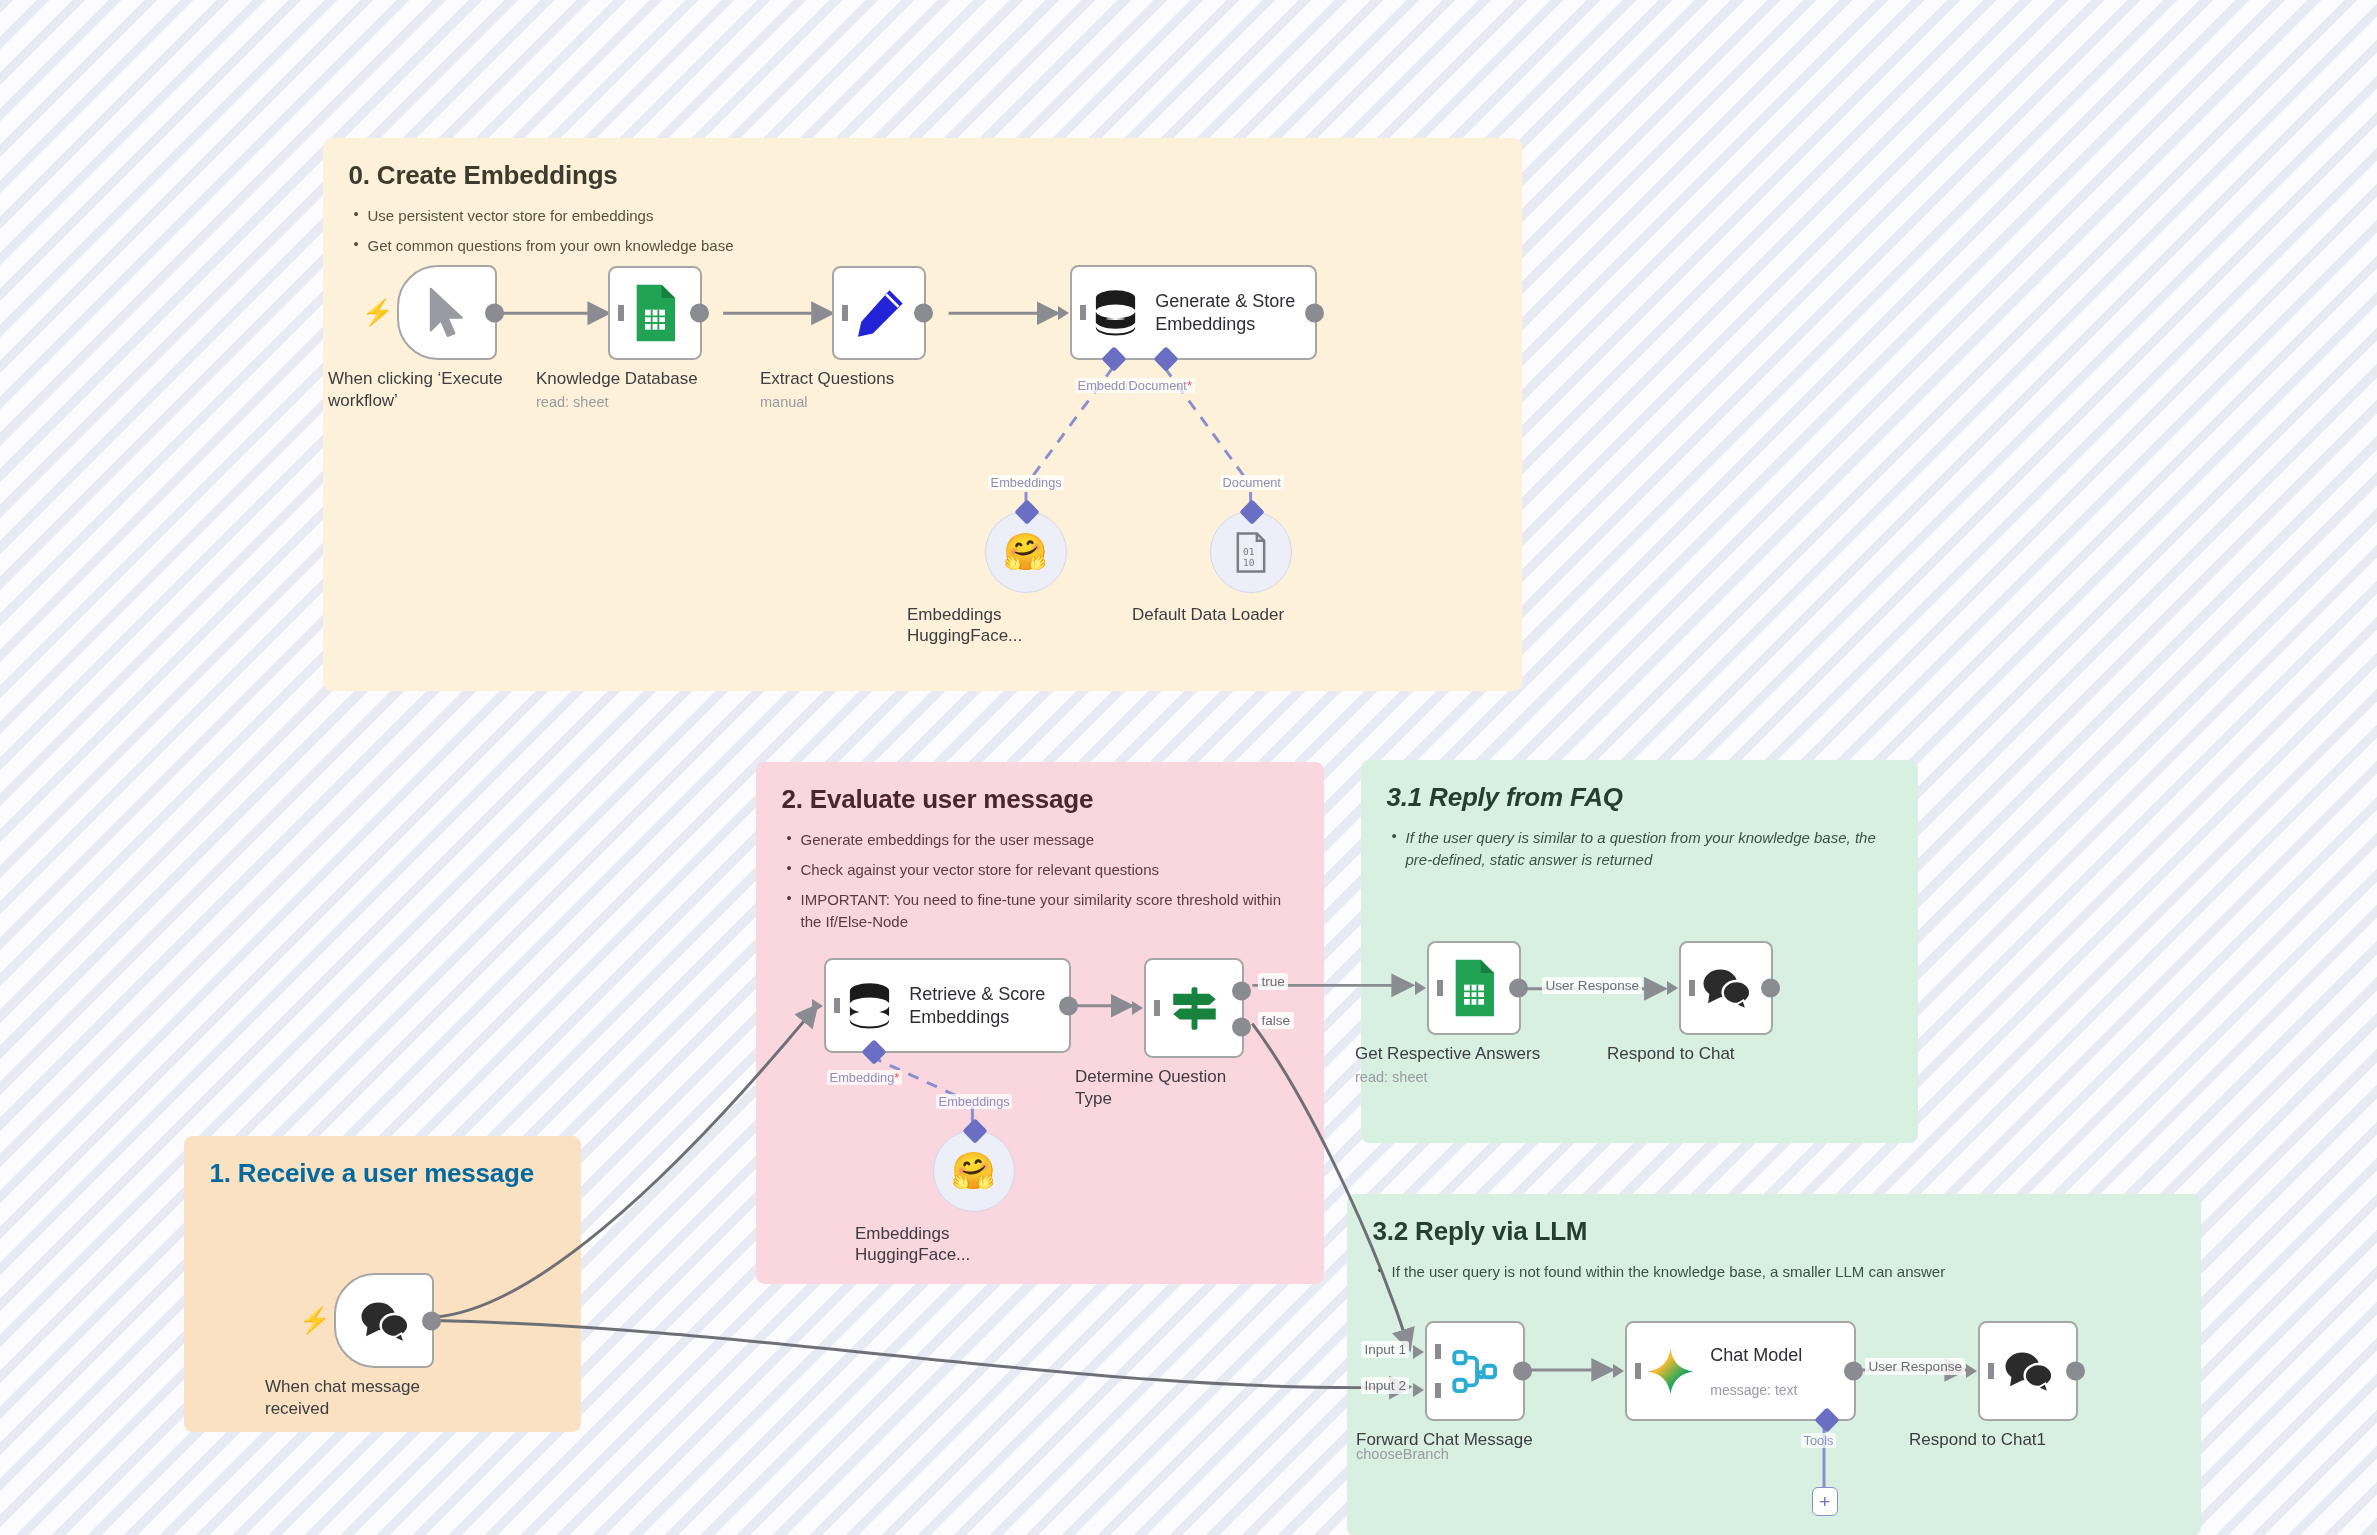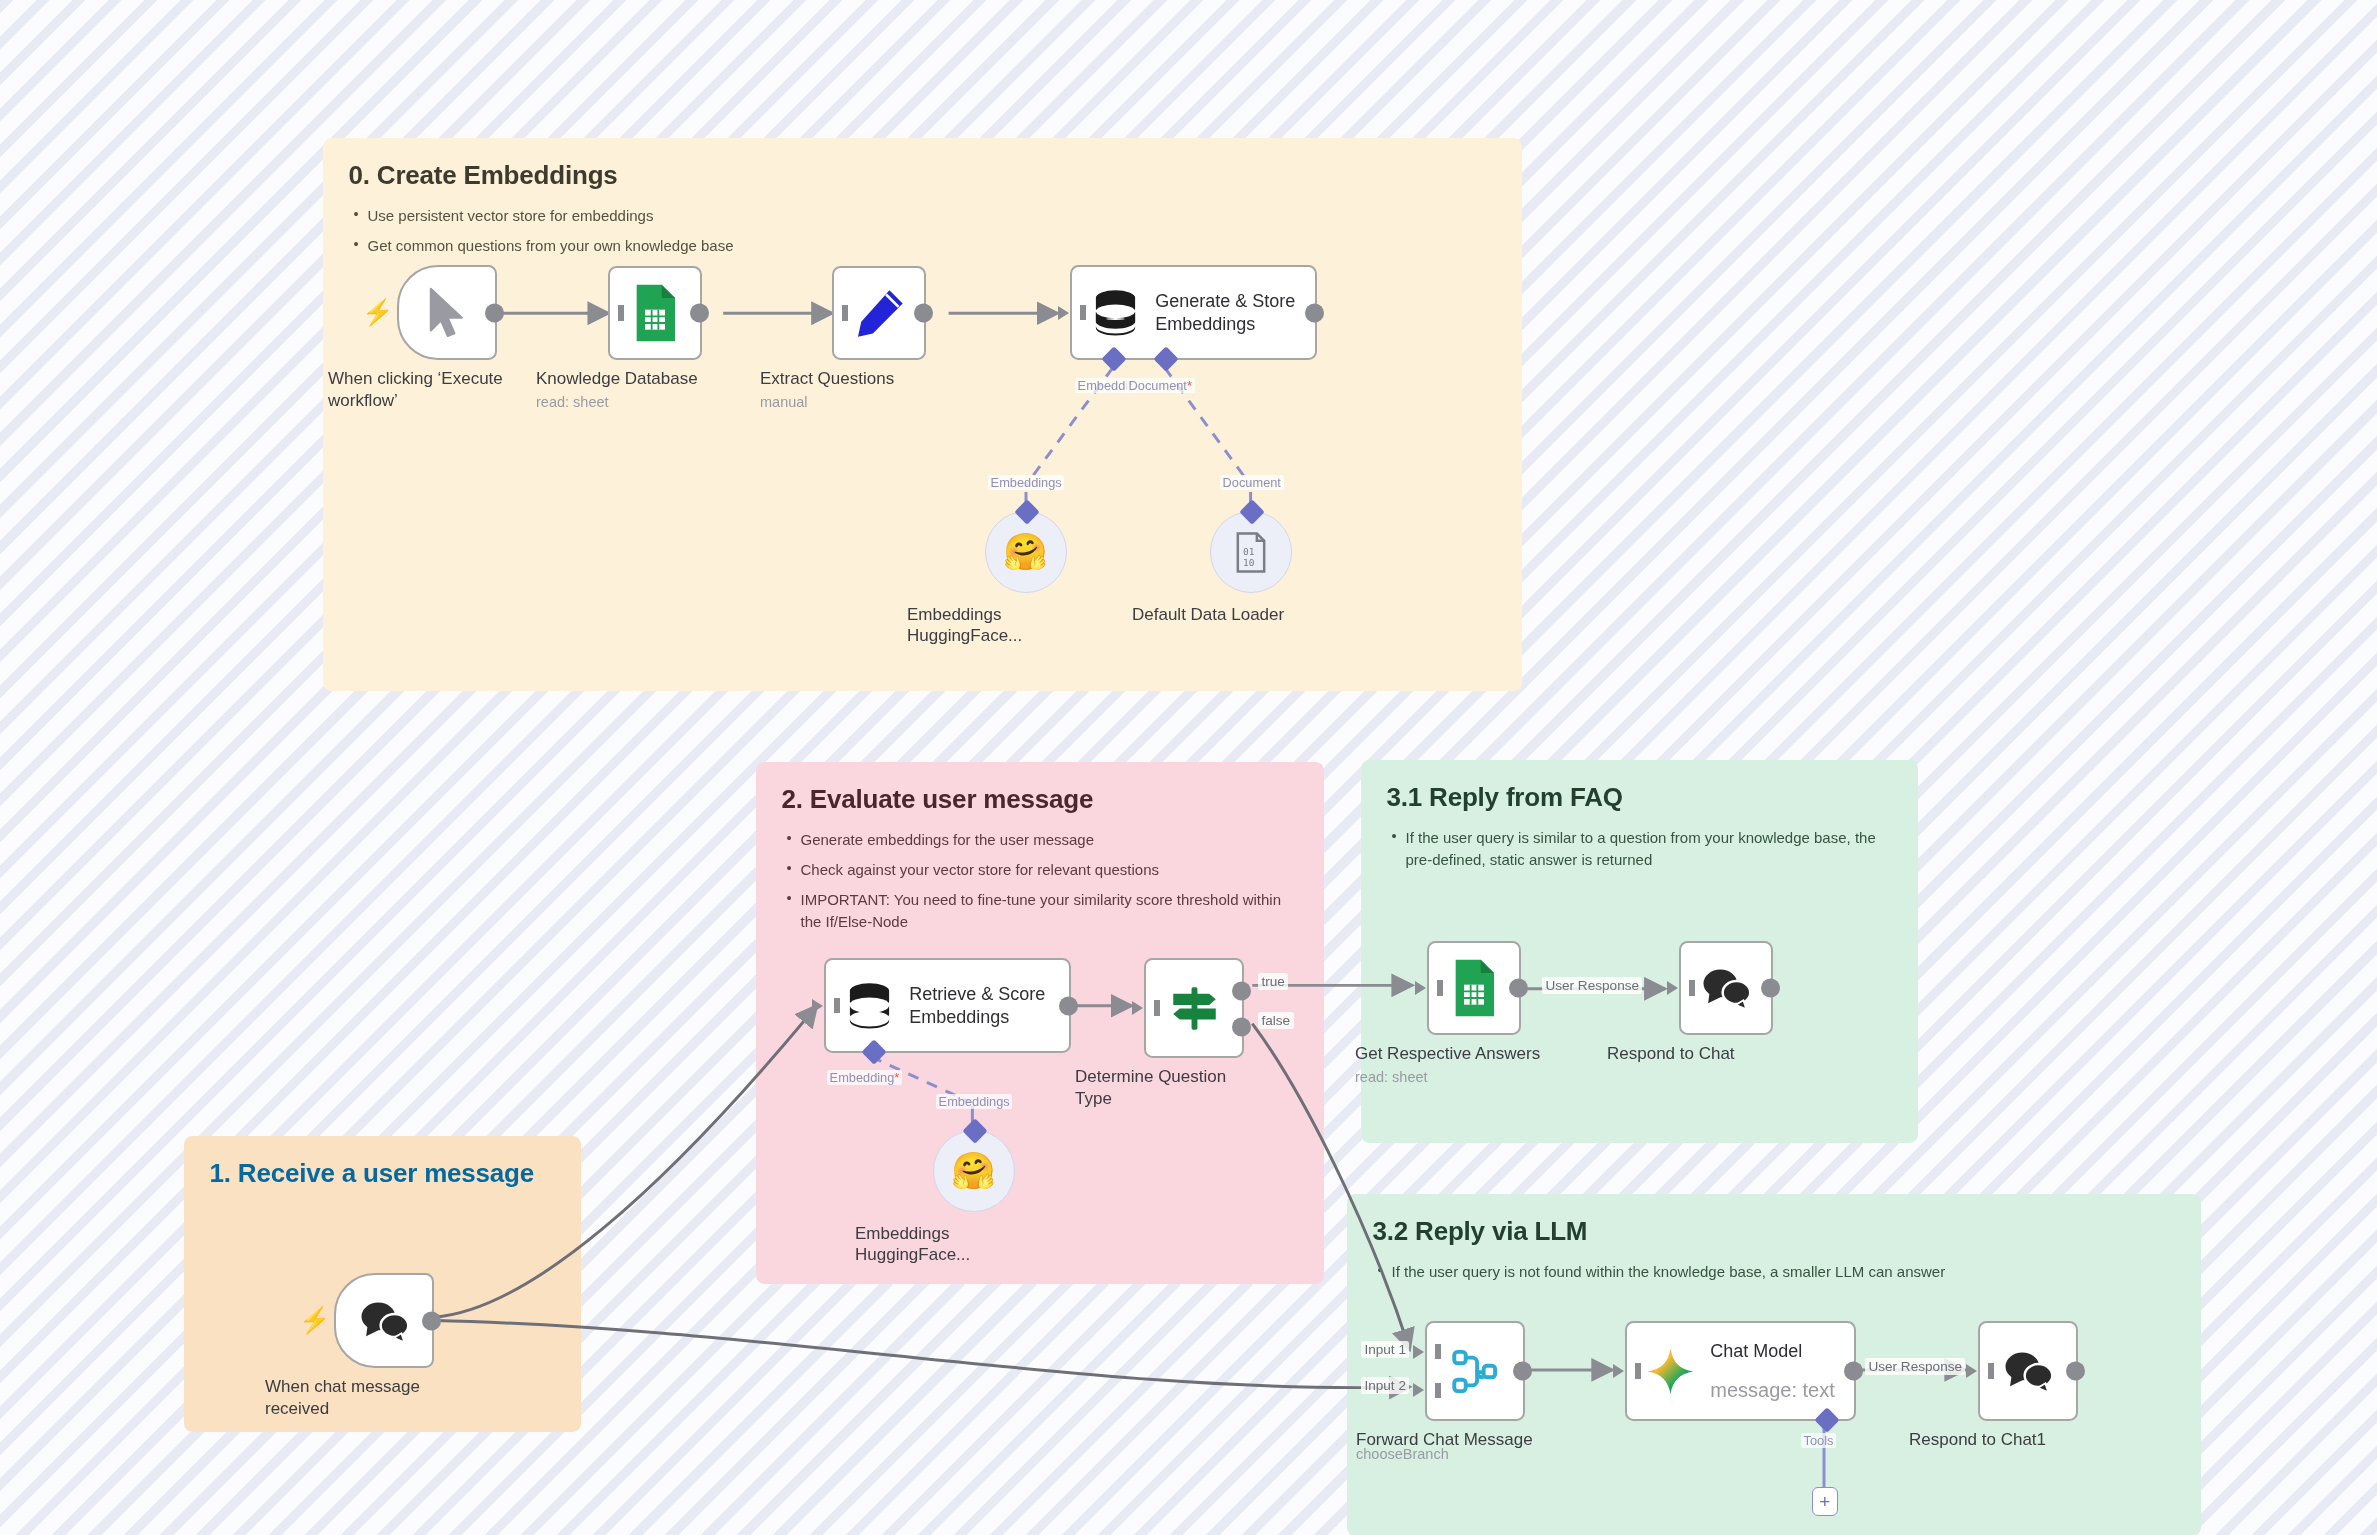--- a/index.html
+++ b/index.html
@@ -100,21 +100,21 @@
   .node-sub {
     position: absolute;
     top: calc(100% + 10.2px);
     left: 50%;
     transform: translateX(-50%);
     width: 238px;
     font-size: 14.5px;
     color: #9a9aa3;
   }
   .inline-label { font-size: 18px; line-height: 1.25; color: #2e2e33; white-space: pre-line; }
-  .inline-sub { font-size: 20px; color: #9a9aa3; margin-top: 16px; }
+  .inline-sub { font-size: 14px; color: #9a9aa3; margin-top: 16px; }
   .inline-text { display: flex; flex-direction: column; }
 
   
   .port-out {
     position: absolute; right: -9.4px; top: 50%;
     width: 19px; height: 19px; border-radius: 50%;
     background: #8b8b92; transform: translateY(-50%);
   }
   .port-in {
     position: absolute; left: -13.6px; top: 50%;
@@ -215,21 +215,21 @@
 
   <div class="panel pink" style="left:756px; top:762px; width:568px; height:522px;">
     <h2>2. Evaluate user message</h2>
     <ul>
       <li>Generate embeddings for the user message</li>
       <li>Check against your vector store for relevant questions</li>
       <li>IMPORTANT: You need to fine-tune your similarity score threshold within the If/Else-Node</li>
     </ul>
   </div>
 
-  <div class="panel green" style="left:1361px; top:760px; width:557px; height:383px;">
+  <div class="panel green" style="left:1361px; top:760px; width:557px; height:383px;font-style:italic;">
     <h2>3.1 Reply from FAQ</h2>
     <ul>
       <li style="max-width:511px;">If the user query is similar to a question from your knowledge base, the pre-defined, static answer is returned</li>
     </ul>
   </div>
 
   <div class="panel green" style="left:1347px; top:1194px; width:854px; height:342px;">
     <h2>3.2 Reply via LLM</h2>
     <ul>
       <li style="max-width:791px;">If the user query is not found within the knowledge base, a smaller LLM can answer</li>

